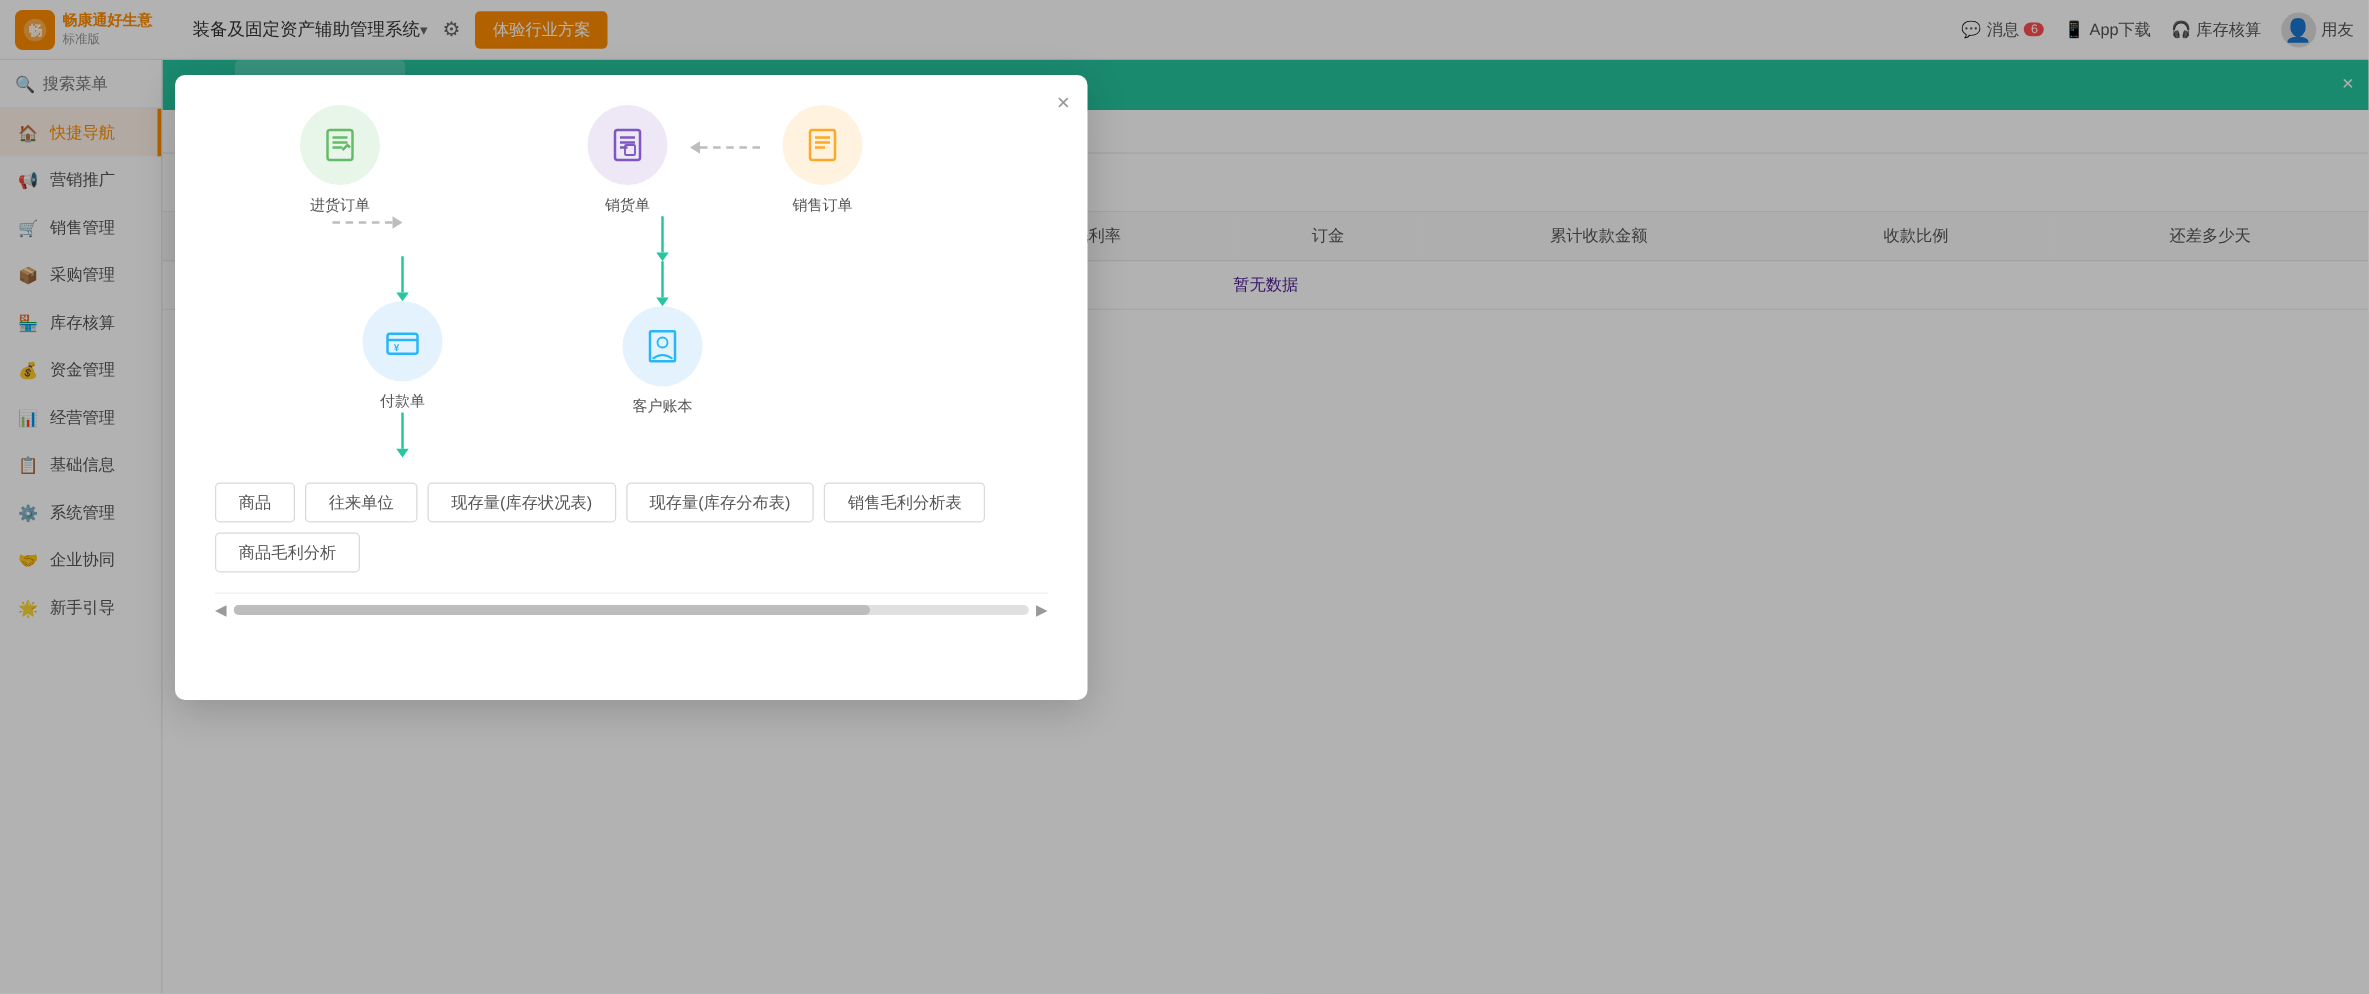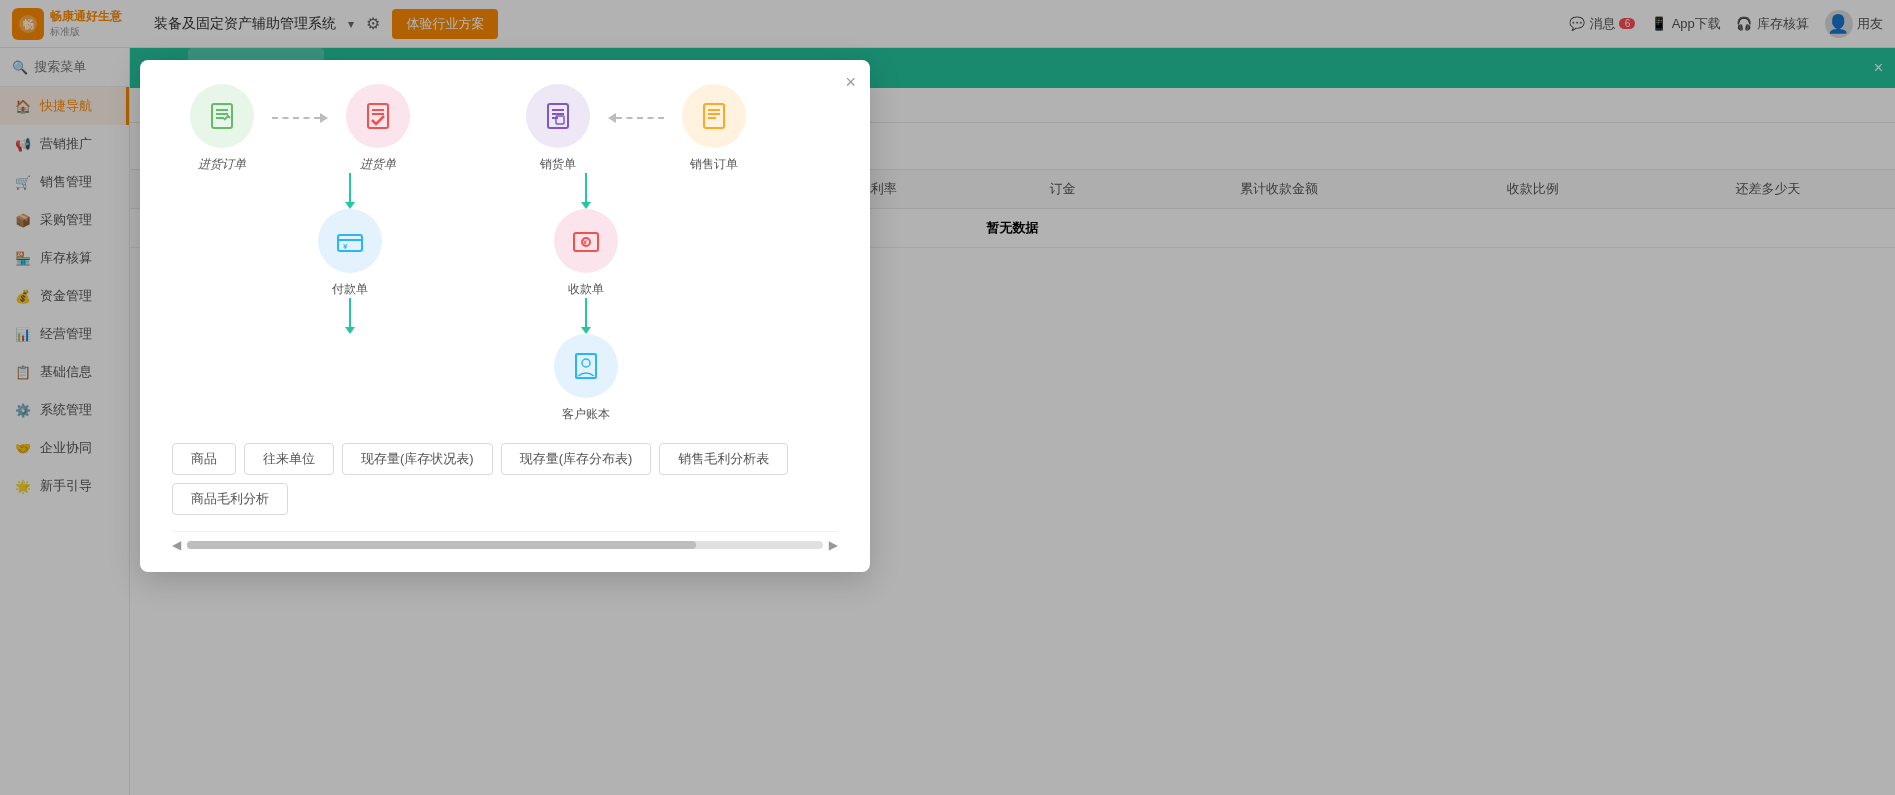--- a/index.html
+++ b/index.html
@@ -11,21 +11,21 @@
     .main-area { display: flex; flex: 1; overflow: hidden; }
     .sidebar { width: 130px; background: #fff; border-right: 1px solid #e8e8e8; display: flex; flex-direction: column; flex-shrink: 0; }
     .content-area { flex: 1; display: flex; flex-direction: column; overflow: hidden; }
     .tab-bar { display: flex; align-items: center; background: #26c6a0; height: 40px; flex-shrink: 0; }
 
     
     .logo-area { display: flex; align-items: center; gap: 6px; width: 130px; flex-shrink: 0; }
     .logo-icon { width: 32px; height: 32px; background: #ff8c00; border-radius: 6px; display: flex; align-items: center; justify-content: center; }
     .logo-icon svg { width: 20px; height: 20px; }
     .logo-text { font-size: 11px; color: #333; line-height: 1.3; }
-    .title-dropdown { display: flex; align-items: center; gap: 12px; cursor: pointer; }
+    .title-dropdown { display: flex; align-items: center; gap: 0; cursor: pointer; }
     .title-dropdown .chevron { color: #666; font-size: 12px; }
     .top-bar-actions { margin-left: auto; display: flex; align-items: center; gap: 16px; }
     .action-btn { display: flex; align-items: center; gap: 4px; cursor: pointer; color: #555; font-size: 13px; }
     .action-btn .badge { background: #ff4d4f; color: #fff; border-radius: 10px; font-size: 10px; padding: 0 4px; min-width: 16px; text-align: center; }
     .experience-btn { background: #ff8c00; color: #fff; border: none; border-radius: 4px; padding: 6px 14px; font-size: 13px; cursor: pointer; }
     .settings-icon { color: #666; cursor: pointer; font-size: 16px; }
     .user-avatar { width: 28px; height: 28px; border-radius: 50%; background: #ddd; display: flex; align-items: center; justify-content: center; overflow: hidden; }
 
     
     .sidebar-search { display: flex; align-items: center; gap: 6px; padding: 10px 12px; border-bottom: 1px solid #f0f0f0; cursor: pointer; color: #555; }
@@ -46,21 +46,21 @@
     
     .filter-row { display: flex; align-items: center; gap: 10px; padding: 8px 16px; background: #fff; border-bottom: 1px solid #e8e8e8; flex-shrink: 0; }
     .filter-input { border: 1px solid #d9d9d9; border-radius: 4px; padding: 4px 8px; font-size: 13px; height: 30px; outline: none; }
     .filter-select { border: 1px solid #d9d9d9; border-radius: 4px; padding: 4px 8px; font-size: 13px; height: 30px; outline: none; min-width: 100px; }
     .query-btn { background: #ff8c00; color: #fff; border: none; border-radius: 4px; padding: 5px 16px; font-size: 13px; cursor: pointer; }
     .more-cond { color: #26c6a0; cursor: pointer; font-size: 13px; display: flex; align-items: center; gap: 4px; }
 
     
     .data-table { width: 100%; border-collapse: collapse; background: #fff; }
     .data-table th { background: #fafafa; border-bottom: 1px solid #e8e8e8; padding: 10px 12px; text-align: center; font-weight: 500; color: #555; font-size: 13px; white-space: nowrap; }
-    .data-table td { border-bottom: 1px solid #f0f0f0; padding: 10px 12px; color: #000000; font-size: 13px; white-space: nowrap; font-weight: bold; }
+    .data-table td { border-bottom: 1px solid #f0f0f0; padding: 10px 12px; color: #4c1d95; font-size: 13px; white-space: nowrap; }
     .empty-tip { text-align: center; color: #999; padding: 40px; font-size: 13px; }
 
     
     .modal-overlay { position: absolute; top: 0; left: 0; right: 0; bottom: 0; background: rgba(0,0,0,0.3); z-index: 100; display: flex; align-items: flex-start; justify-content: flex-start; }
     .modal-box { background: #fff; border-radius: 8px; width: 730px; min-height: 500px; margin: 60px 0 0 140px; box-shadow: 0 8px 32px rgba(0,0,0,0.18); position: relative; padding: 24px 32px 20px; overflow: hidden; }
     .modal-close { position: absolute; top: 12px; right: 14px; font-size: 18px; color: #999; cursor: pointer; }
     .flow-node { display: flex; flex-direction: column; align-items: center; gap: 8px; width: 100px; }
     .flow-circle { width: 64px; height: 64px; border-radius: 50%; display: flex; align-items: center; justify-content: center; font-size: 26px; }
     .flow-label { font-size: 12px; color: #555; text-align: center; }
 
@@ -259,51 +259,40 @@
       </div>
 
       <div class="modal-overlay">
         <div class="modal-box">
           <span class="modal-close">×</span>
 
           <div style="display:flex;flex-direction:row;align-items:flex-start;gap:10px;margin-bottom:20px;">
 
             <div style="display:flex;flex-direction:column;align-items:center;">
 
-              <div style="display:flex;flex-direction:row;align-items:center;gap:0;font-style:italic;">
+              <div style="display:flex;flex-direction:column;align-items:flex-end;gap:0;">
 
                 <div class="flow-node">
                   <div class="flow-circle" style="background:#e8f5e9;">
                     <svg width="32" height="32" viewBox="0 0 32 32">
                       <rect x="6" y="4" width="20" height="24" rx="2" fill="none" stroke="#66bb6a" stroke-width="2"></rect>
                       <line x1="10" y1="10" x2="22" y2="10" stroke="#66bb6a" stroke-width="2"></line>
                       <line x1="10" y1="14" x2="22" y2="14" stroke="#66bb6a" stroke-width="2"></line>
                       <line x1="10" y1="18" x2="18" y2="18" stroke="#66bb6a" stroke-width="2"></line>
                       <polyline points="18,20 22,16 24,18" fill="none" stroke="#66bb6a" stroke-width="2"></polyline>
                     </svg>
                   </div>
                   <span class="flow-label">进货订单</span>
                 </div>
 
                 <div style="width:56px;display:flex;align-items:center;padding-bottom:22px;">
                   <div style="flex:1;border-top:2px dashed #bdbdbd;"></div>
                   <div style="width:0;height:0;border-top:5px solid transparent;border-bottom:5px solid transparent;border-left:8px solid #bdbdbd;"></div>
                 </div>
 
-                <div class="flow-node">
-                  <div class="flow-circle" style="background:#fce4ec;">
-                    <svg width="32" height="32" viewBox="0 0 32 32">
-                      <rect x="6" y="4" width="20" height="24" rx="2" fill="none" stroke="#ef5350" stroke-width="2"></rect>
-                      <line x1="10" y1="10" x2="22" y2="10" stroke="#ef5350" stroke-width="2"></line>
-                      <line x1="10" y1="14" x2="22" y2="14" stroke="#ef5350" stroke-width="2"></line>
-                      <polyline points="10,20 14,24 22,16" fill="none" stroke="#ef5350" stroke-width="2.5"></polyline>
-                    </svg>
-                  </div>
-                  <span class="flow-label">进货单</span>
-                </div>
               </div>
 
               <div style="display:flex;flex-direction:column;align-items:center;height:36px;margin-left:100px;">
                 <div style="width:2px;flex:1;background:#26c6a0;"></div>
                 <div style="width:0;height:0;border-left:5px solid transparent;border-right:5px solid transparent;border-top:7px solid #26c6a0;"></div>
               </div>
 
               <div style="margin-left:100px;">
                 <div class="flow-node">
                   <div class="flow-circle" style="background:#e3f2fd;">
@@ -359,32 +348,20 @@
                   </div>
                   <span class="flow-label">销售订单</span>
                 </div>
               </div>
 
               <div style="display:flex;flex-direction:column;align-items:center;height:36px;margin-right:100px;">
                 <div style="width:2px;flex:1;background:#26c6a0;"></div>
                 <div style="width:0;height:0;border-left:5px solid transparent;border-right:5px solid transparent;border-top:7px solid #26c6a0;"></div>
               </div>
 
-              <div style="margin-right:100px;">
-                <div class="flow-node">
-                  <div class="flow-circle" style="background:#fce4ec;">
-                    <svg width="32" height="32" viewBox="0 0 32 32">
-                      <rect x="4" y="8" width="24" height="18" rx="2" fill="none" stroke="#ef5350" stroke-width="2"></rect>
-                      <circle cx="16" cy="17" r="4" fill="none" stroke="#ef5350" stroke-width="2"></circle>
-                      <text x="13" y="20" font-size="7" fill="#ef5350" font-weight="bold">¥</text>
-                    </svg>
-                  </div>
-                  <span class="flow-label">收款单</span>
-                </div>
-              </div>
 
               <div style="display:flex;flex-direction:column;align-items:center;height:36px;margin-right:100px;">
                 <div style="width:2px;flex:1;background:#26c6a0;"></div>
                 <div style="width:0;height:0;border-left:5px solid transparent;border-right:5px solid transparent;border-top:7px solid #26c6a0;"></div>
               </div>
 
               <div style="margin-right:100px;">
                 <div class="flow-node">
                   <div class="flow-circle" style="background:#e3f2fd;">
                     <svg width="32" height="32" viewBox="0 0 32 32">

